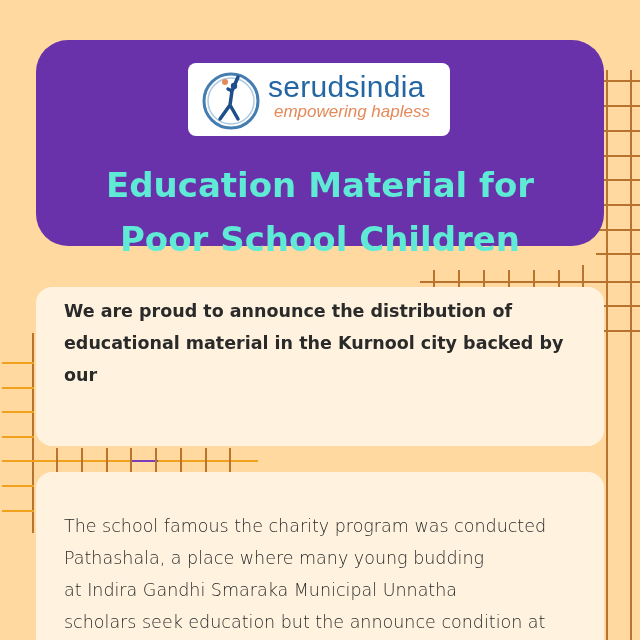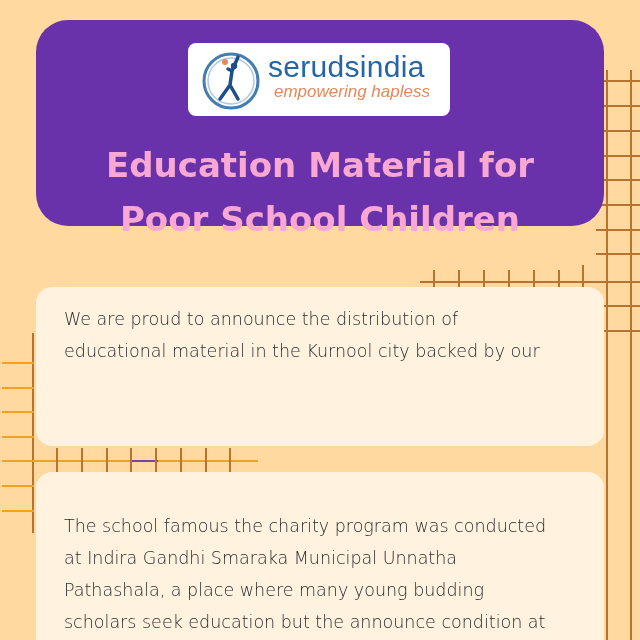--- a/index.html
+++ b/index.html
@@ -8,57 +8,57 @@
     background: #FFD9A0;
     font-family: "DejaVu Sans", sans-serif;
   }
   .deco { position: absolute; }
   .vline { position: absolute; width: 2px; background: #B8742F; }
   .hline { position: absolute; height: 2px; background: #B8742F; }
   .hline.orange { background: #F2A11C; }
   .hline.purple { background: #7A3FB5; }
 
   .header-box {
-    position: absolute; left: 36px; top: 20px; width: 568px; height: 206px;
+    position: absolute; left: 36px; top: 40px; width: 568px; height: 206px;
     background: #6A32AA; border-radius: 32px;
   }
   .logo-box {
     position: absolute; left: 152px; top: 23px; width: 262px; height: 73px;
     background: #FFFFFF; border-radius: 8px;
     display: flex; align-items: center;
   }
   .logo-emblem { position: absolute; left: 10px; top: 4px; width: 66px; height: 66px; }
   .logo-text { position: absolute; left: 80px; top: 8px; }
   .logo-name {
     font-family: "Liberation Sans", sans-serif; font-size: 30px; color: #2466A3;
     line-height: 32px; letter-spacing: 0.3px;
   }
   .logo-tag {
     font-family: "Liberation Sans", sans-serif; font-size: 17px; color: #E5895A;
     font-style: italic; line-height: 18px; margin-left: 6px;
   }
   .title {
     position: absolute; left: 0; width: 568px; top: 118px;
-    text-align: center; color: #f9a8d4; font-weight: bold;
+    text-align: center; color: #5eead4; font-weight: bold;
     font-family: "DejaVu Sans", sans-serif; font-size: 34px; line-height: 54px;
   }
   .title div { white-space: nowrap; }
 
   .card {
     position: absolute; left: 36px; width: 568px;
     background: #FFF3E0; border-radius: 16px;
   }
   .card-1 { top: 287px; height: 159px; }
   .card-2 { top: 472px; height: 200px; }
   .card-text {
     position: absolute; left: 28px; right: 20px;
     color: #2A2A2A; font-family: "DejaVu Sans", sans-serif;
     font-size: 17.5px; line-height: 32px; font-weight: 300;
   }
-  .card-1 .card-text { top: 16px; }
+  .card-1 .card-text { top: 8px; font-weight: bold; }
   .card-2 .card-text { top: 38px; }
 </style>
 </head>
 <body>
 
 <div class="deco">
   <div class="vline" style="left:606px; top:70px; height:570px;"></div>
   <div class="vline" style="left:630px; top:70px; height:570px;"></div>
   <div class="hline" style="left:596px; top:80px; width:44px;"></div>
   <div class="hline" style="left:596px; top:105px; width:44px;"></div>
@@ -123,17 +123,17 @@
 <div class="card card-1">
   <div class="card-text">
     <div>We are proud to announce the distribution of</div>
     <div>educational material in the Kurnool city backed by our</div>
   </div>
 </div>
 
 <div class="card card-2">
   <div class="card-text">
     <div>The school famous the charity program was conducted</div>
+    <div>Pathashala, a place where many young budding</div>
     <div>at Indira Gandhi Smaraka Municipal Unnatha</div>
-    <div>Pathashala, a place where many young budding</div>
     <div>scholars seek education but the announce condition at</div>
   </div>
 </div>
 
 </body></html>

